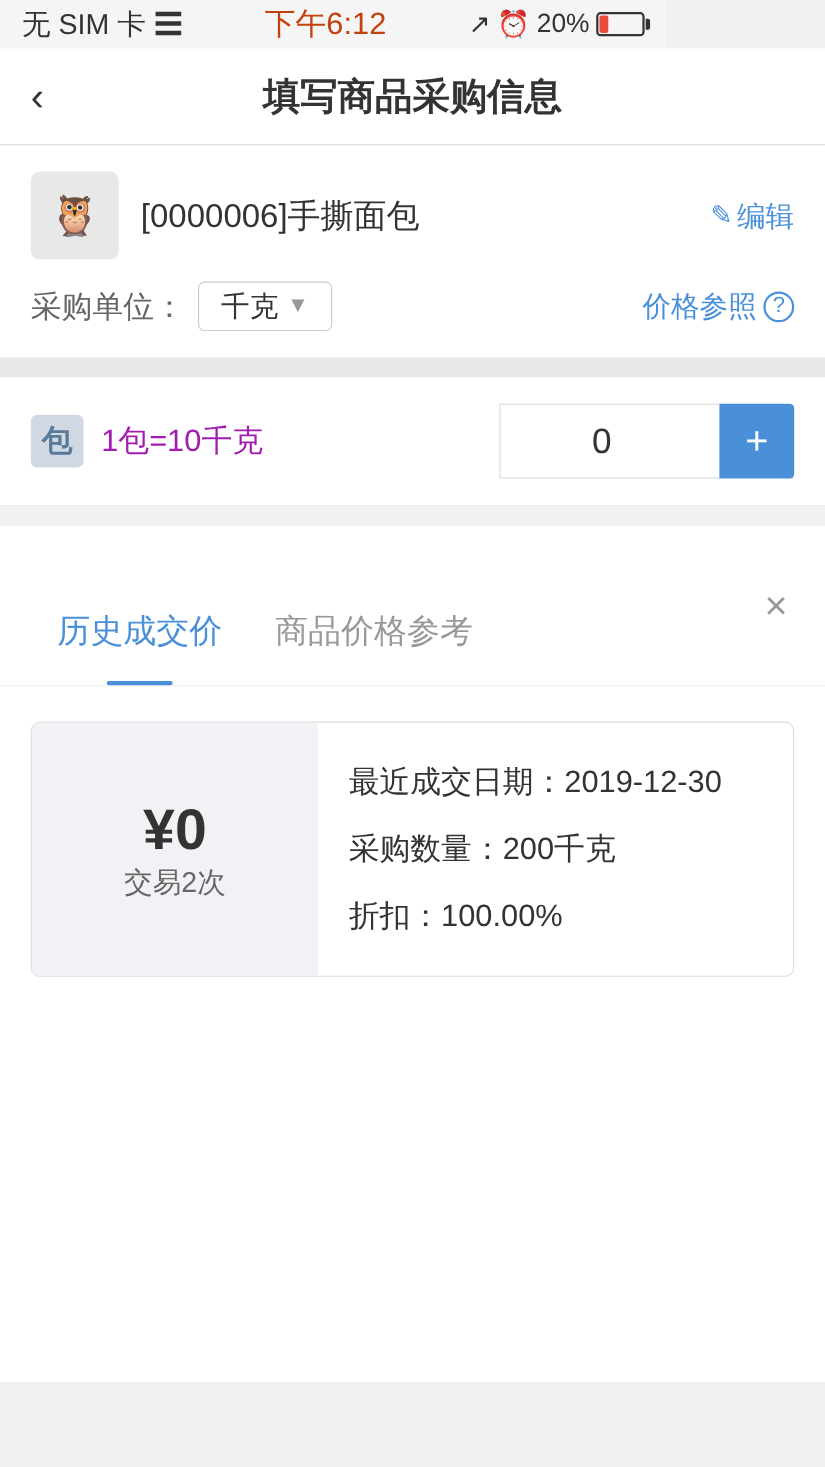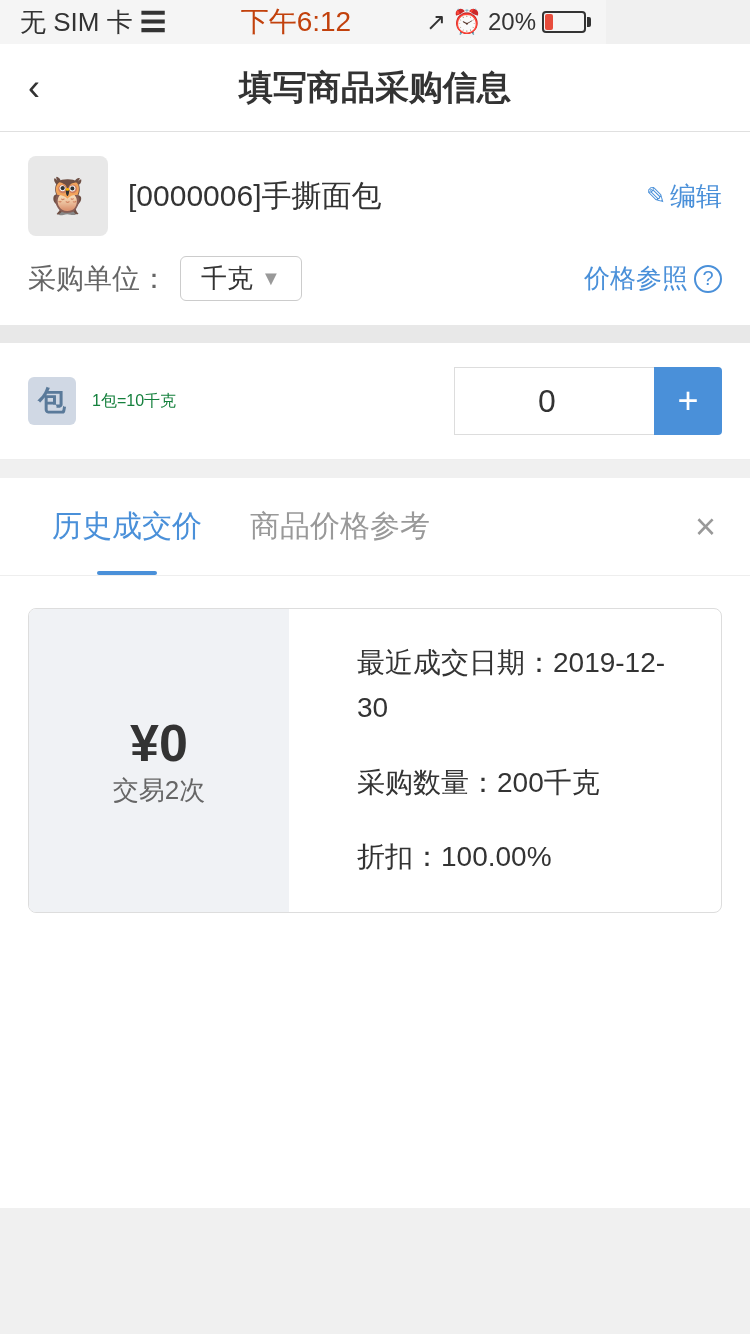--- a/index.html
+++ b/index.html
@@ -213,22 +213,22 @@
       background: #d0d8e4;
       border-radius: 6px;
       display: flex;
       align-items: center;
       justify-content: center;
       font-size: 28px;
       color: #5a7a9a;
       font-weight: 600;
     }
     .quantity-conversion {
-      font-size: 16px;
-      color: #15803d;
+      font-size: 28px;
+      color: #a21caf;
     }
     .quantity-input-group {
       display: flex;
       align-items: center;
       gap: 0;
     }
     .quantity-input {
       width: 200px;
       height: 68px;
       border: 1px solid #ddd;
@@ -265,20 +265,21 @@
       position: relative;
       padding: 0 28px;
       padding-right: 80px;
     }
     .tab-item {
       padding: 28px 24px;
       font-size: 30px;
       color: #999;
       cursor: pointer;
       position: relative;
+      margin-top: 48px;
     }
     .tab-item.active {
       color: #4a90d9;
       font-weight: 500;
     }
     .tab-item.active::after {
       content: '';
       position: absolute;
       bottom: 0;
       left: 50%;
@@ -324,22 +325,21 @@
     }
     .transaction-count {
       font-size: 26px;
       color: #666;
     }
     .transaction-right {
       flex: 1;
       padding: 32px 28px;
       display: flex;
       flex-direction: column;
-      gap: 30px;
-      margin-left: 40px;
+      gap: 16px;
     }
     .transaction-detail {
       font-size: 28px;
       color: #333;
       line-height: 1.6;
     }
 
     
     .main-content {
       background: #ffffff;

